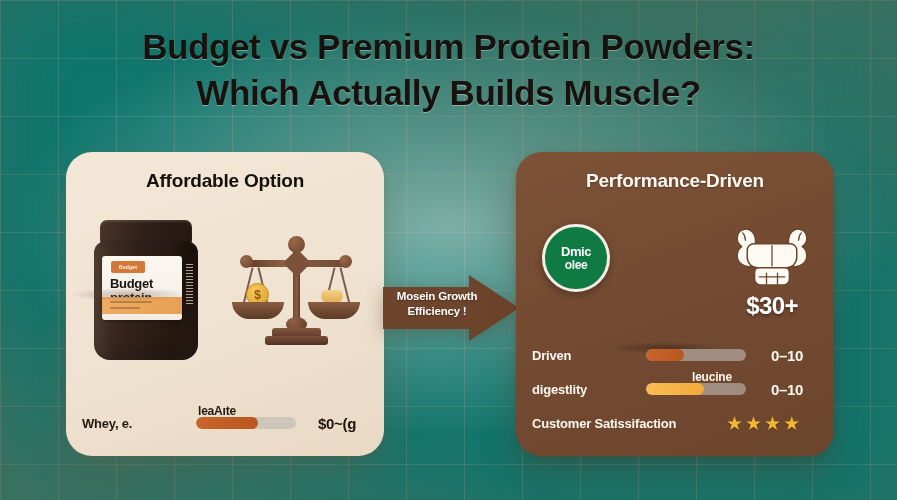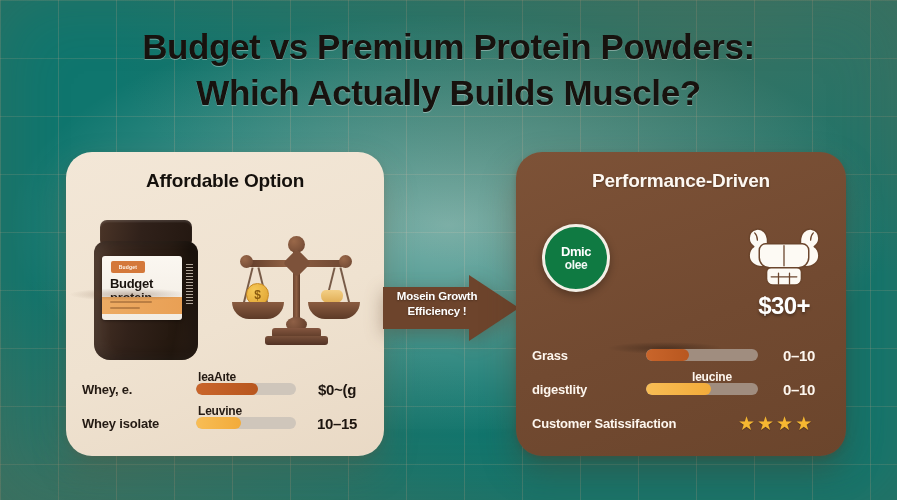--- a/index.html
+++ b/index.html
@@ -44,21 +44,20 @@
   .card{position:absolute;border-radius:26px;}
   .card-left{
     left:66px;top:152px;width:318px;height:304px;
     background:linear-gradient(160deg,#f3e7d7 0%,#efe2d0 55%,#e9d9c5 100%);
     box-shadow:0 16px 34px rgba(120,82,55,.26), 0 2px 5px rgba(120,82,55,.18);
   }
   .card-right{
     left:516px;top:152px;width:318px;height:304px;
     background:linear-gradient(160deg,#7d5237 0%,#724a31 55%,#6b452c 100%);
     box-shadow:0 16px 34px rgba(90,56,34,.38), 0 2px 5px rgba(90,56,34,.26);
-    padding-left:12px;
   }
   .card-hd{
     position:absolute;left:0;right:0;top:18px;text-align:center;
     font-weight:bold;font-size:19px;letter-spacing:-.2px;
   }
   .card-left .card-hd{color:#14100c;}
   .card-right .card-hd{color:#fdf8f2;text-shadow:0 1px 2px rgba(0,0,0,.3);}
 
   
   .jar{position:absolute;left:28px;top:68px;width:104px;height:140px;}
@@ -305,30 +304,20 @@
         <div class="row-lbl">Whey, e.</div>
         <div class="bar-wrap">
           <div class="bar-cap">leaAıte</div>
           <div class="bar">
             <div class="bar-fill f-rust" style="width:62%"></div>
           </div>
         </div>
         <div class="row-val">$0~(g</div>
       </div>
 
-      <div class="row">
-        <div class="row-lbl">Whey isolate</div>
-        <div class="bar-wrap">
-          <div class="bar-cap">Leuvine</div>
-          <div class="bar">
-            <div class="bar-fill f-amber" style="width:45%"></div>
-          </div>
-        </div>
-        <div class="row-val">10–15</div>
-      </div>
     </div>
   </div>
 
   <div class="arrow">
     <div class="arrow-body"></div>
     <div class="arrow-head"></div>
     <div class="arrow-txt" style="white-space:pre-line;">Mosein Growth
 Efficiency !</div>
   </div>
 
@@ -352,21 +341,21 @@
       <g stroke="#6b452c" stroke-width="1.4" fill="none" stroke-linecap="round">
         <path d="M50 28v22"></path>
         <path d="M44 58v12M56 58v12M36 62h28"></path>
         <path d="M18 14c2 2 3 5 3 8M82 14c-2 2-3 5-3 8"></path>
       </g>
     </svg>
     <div class="price">$30+</div>
 
     <div class="rows">
       <div class="row">
-        <div class="row-lbl">Grass</div>
+        <div class="row-lbl">Driven</div>
         <div class="bar-wrap">
           <div class="bar">
             <div class="bar-fill f-rust" style="width:38%"></div>
           </div>
         </div>
         <div class="row-val">0–10</div>
       </div>
 
       <div class="row">
         <div class="row-lbl">digestlity</div>

